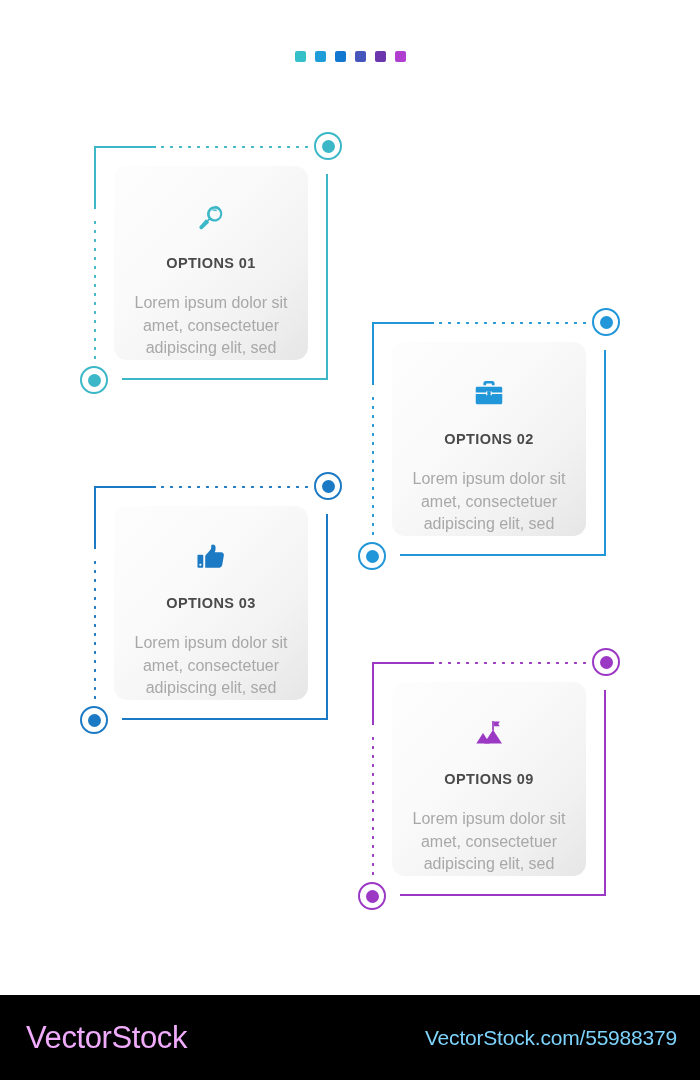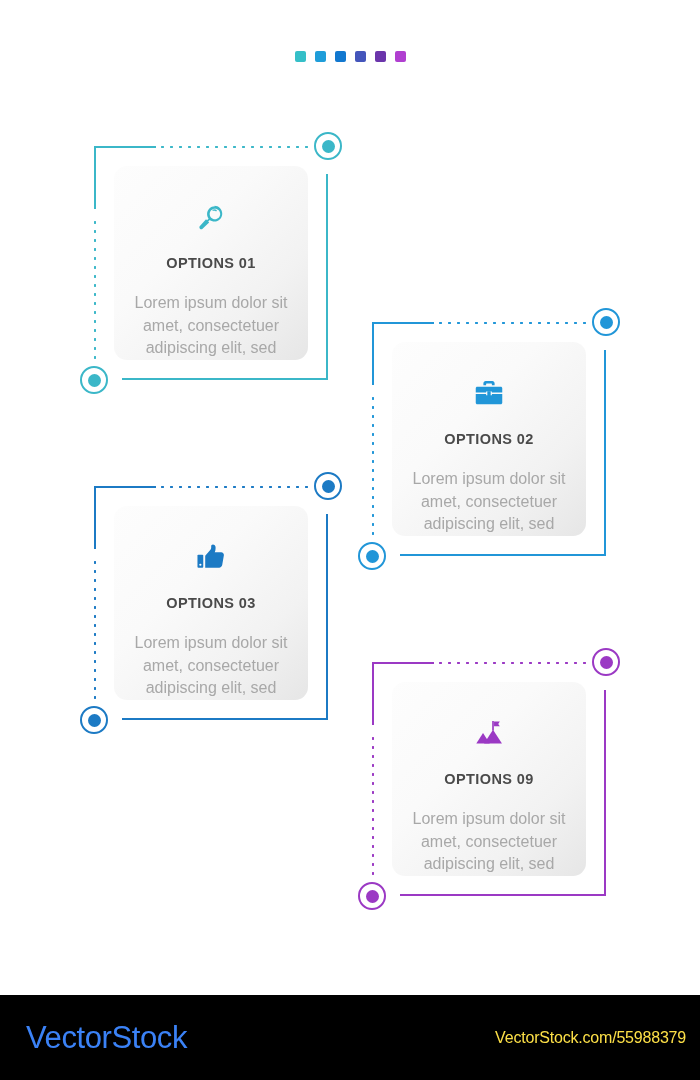--- a/index.html
+++ b/index.html
@@ -157,31 +157,31 @@
   .watermark {
     position: absolute;
     left: 0; bottom: 0;
     width: 700px; height: 85px;
     background: #000000;
   }
   .wm-logo {
     position: absolute;
     left: 26px; top: 50%;
     transform: translateY(-50%);
-    color: #3b82f6;
+    color: #f0abfc;
     font-size: 31px;
     font-weight: normal;
     letter-spacing: -0.4px;
   }
   .wm-url {
     position: absolute;
-    right: 14px; top: 50%;
+    right: 23px; top: 50%;
     transform: translateY(-50%);
-    color: #fde047;
-    font-size: 16px;
+    color: #7dd3fc;
+    font-size: 21px;
     letter-spacing: -0.2px;
   }
 </style>
 </head>
 <body>
 
 <div id="stage">
 
   <div class="header">
     <div class="header-dots" id="header-dots">

